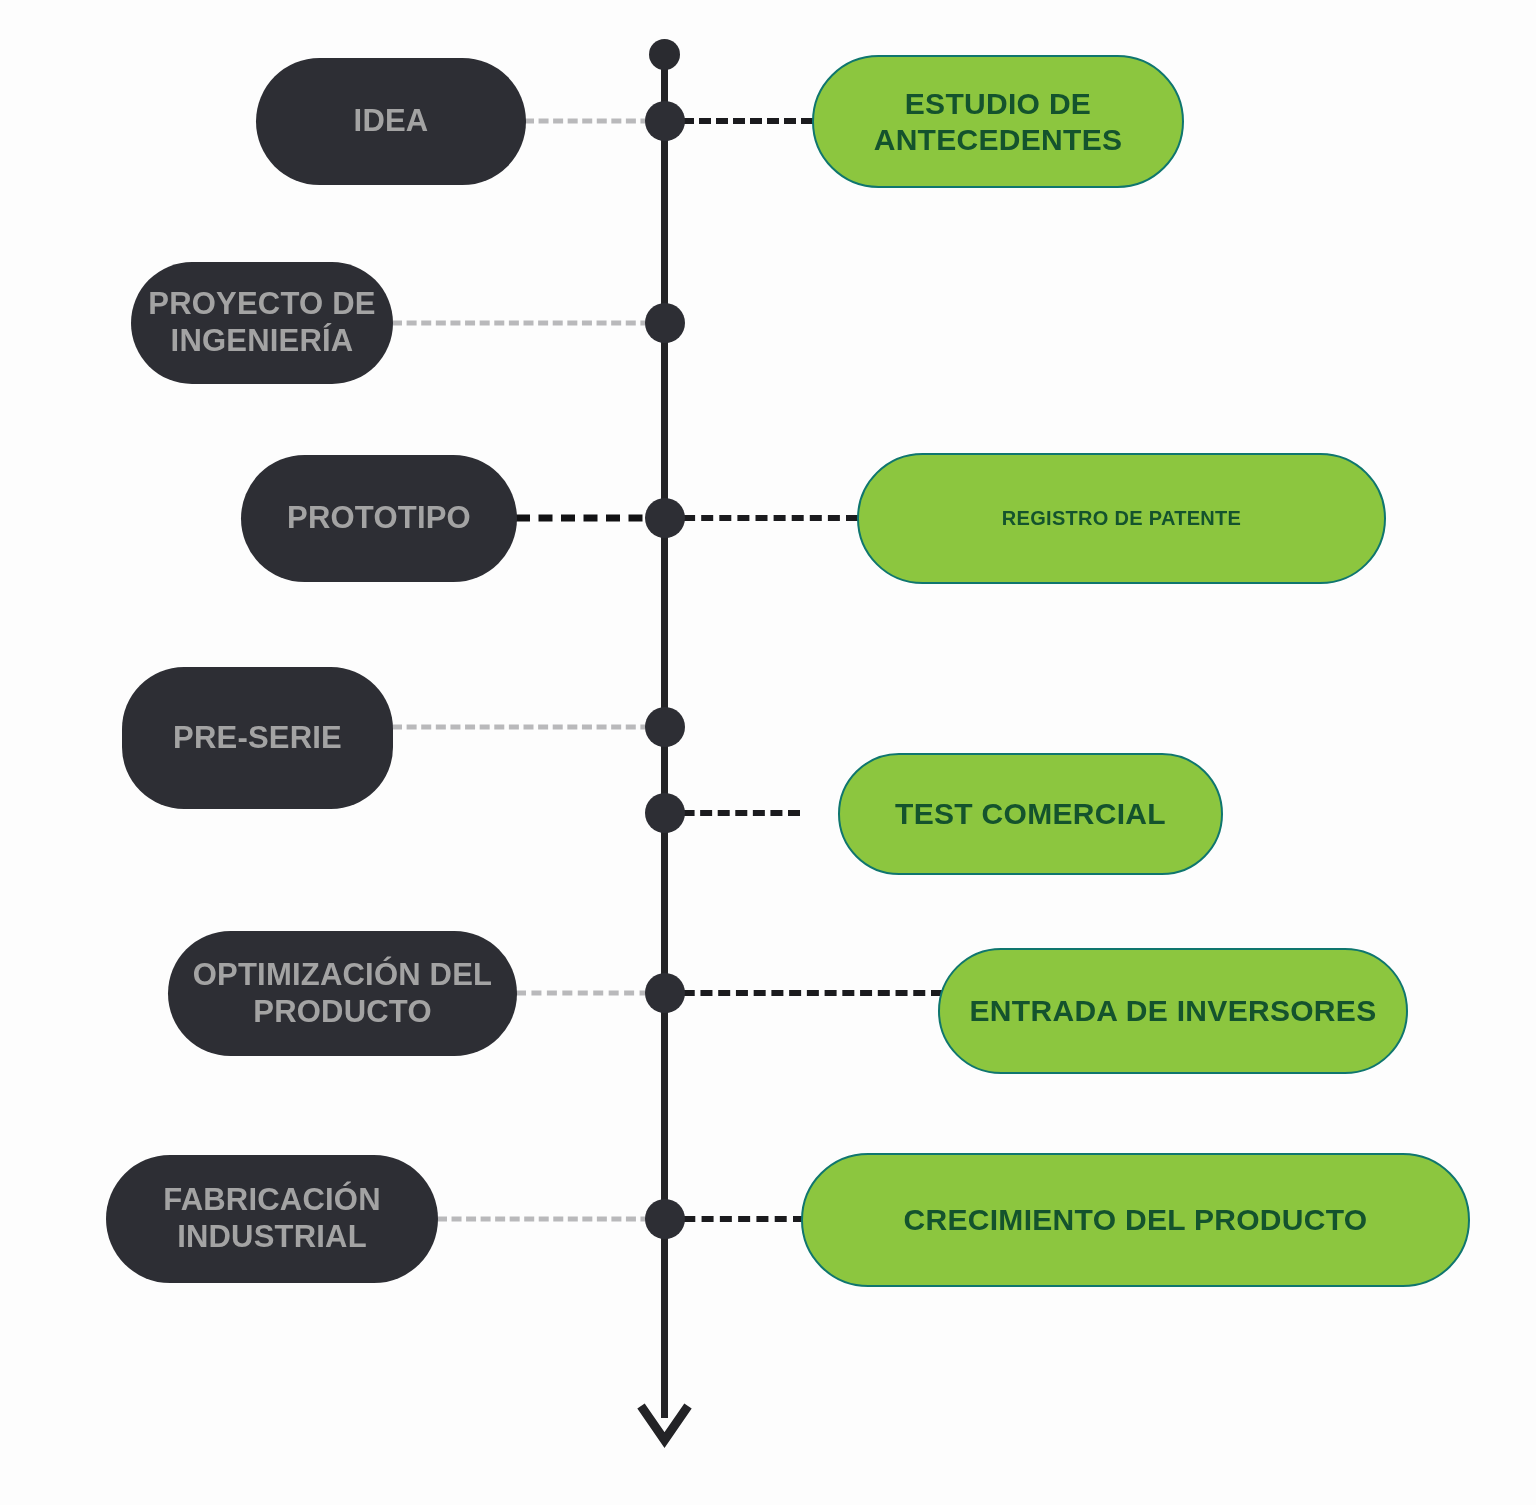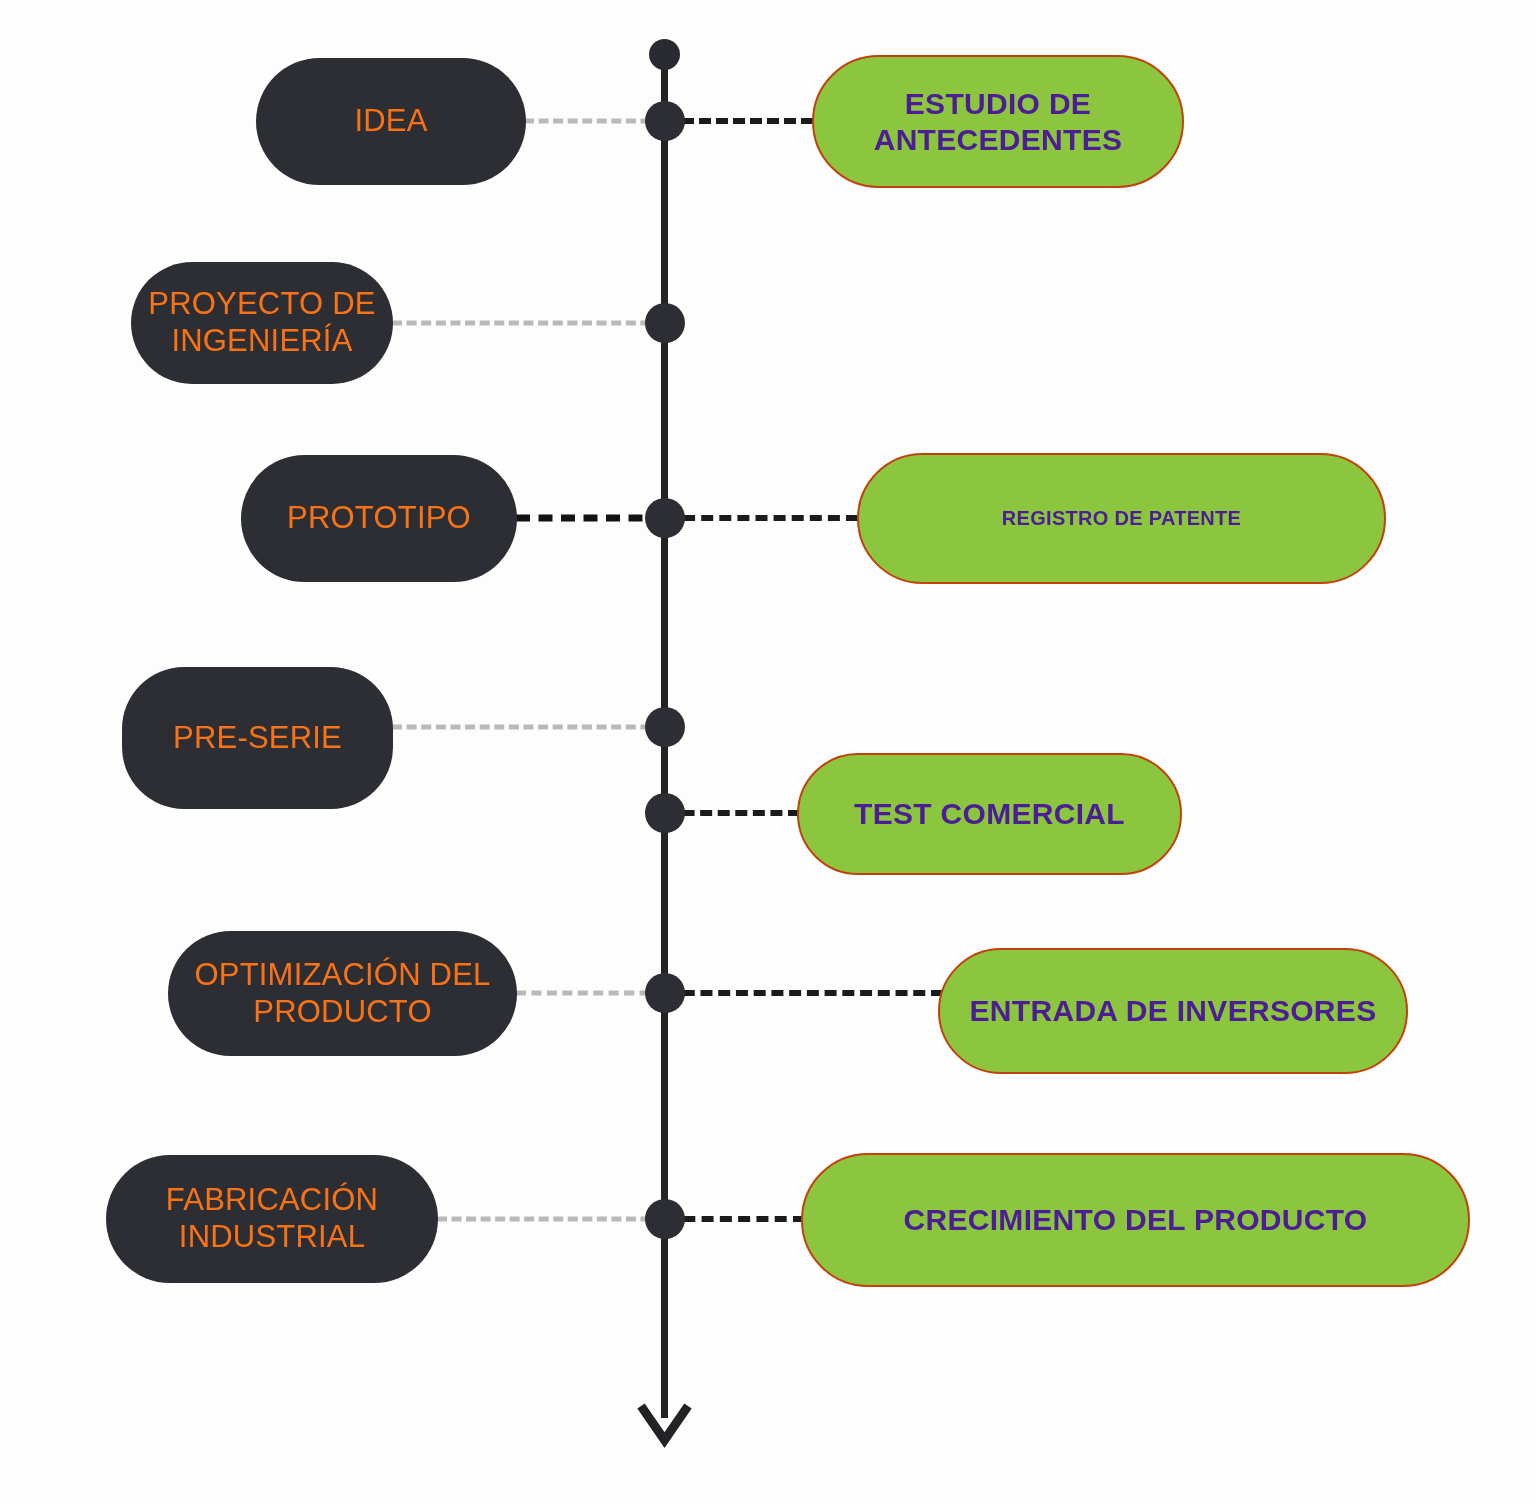--- a/index.html
+++ b/index.html
@@ -77,28 +77,28 @@
     position: absolute;
     display: flex;
     align-items: center;
     justify-content: center;
     text-align: center;
     box-sizing: border-box;
     z-index: 4;
   }
   .pill-dark {
     background: #2D2E34;
-    color: #f97316;
-    font-weight: 400;
+    color: #a3a3a3;
+    font-weight: 700;
     letter-spacing: 0.2px;
   }
   .pill-green {
     background: #8CC63F;
-    color: #4c1d95;
-    border: 2px solid #c2410c;
+    color: #14532d;
+    border: 2px solid #0f766e;
     font-weight: 700;
     letter-spacing: 0.3px;
   }
   .pill-label {
     line-height: 1.18;
     white-space: pre-line;
     padding: 0 14px;
   }
 </style>
 </head>
@@ -162,21 +162,21 @@
 
   <div class="pill pill-green" style="left:812px; top:55px; width:372px; height:133px; border-radius:67px; font-size:30px;">
     <span class="pill-label">ESTUDIO DE
 ANTECEDENTES</span>
   </div>
 
   <div class="pill pill-green" style="left:857px; top:453px; width:529px; height:131px; border-radius:66px; font-size:20px;">
     <span class="pill-label">REGISTRO DE PATENTE</span>
   </div>
 
-  <div class="pill pill-green" style="left:797px; top:753px; width:385px; height:122px; border-radius:61px; font-size:30px;">
+  <div class="pill pill-green" style="left:838px; top:753px; width:385px; height:122px; border-radius:61px; font-size:30px;">
     <span class="pill-label">TEST COMERCIAL</span>
   </div>
 
   <div class="pill pill-green" style="left:938px; top:930px; width:470px; height:126px; border-radius:63px; font-size:30px;margin-top:18px;">
     <span class="pill-label">ENTRADA DE INVERSORES</span>
   </div>
 
   <div class="pill pill-green" style="left:801px; top:1153px; width:669px; height:134px; border-radius:67px; font-size:30px;">
     <span class="pill-label">CRECIMIENTO DEL PRODUCTO</span>
   </div>

